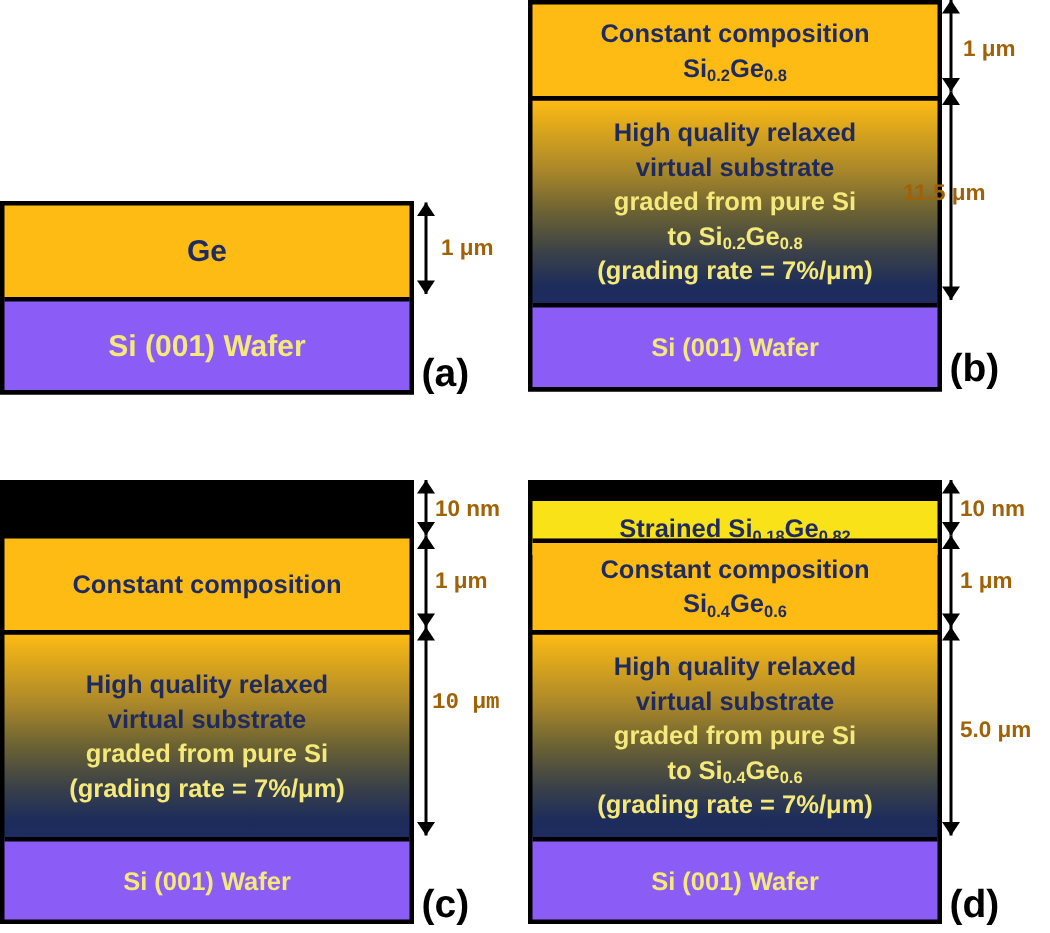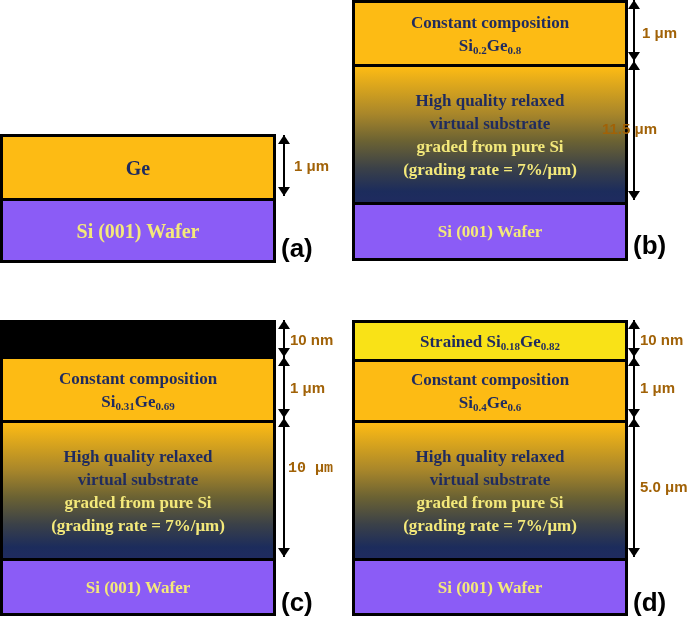--- a/index.html
+++ b/index.html
@@ -2,21 +2,21 @@
 <html><head>
 <meta charset="utf-8">
 <style>
   html, body { margin: 0; padding: 0; background: #ffffff; }
   body { width: 700px; height: 622px; position: relative; overflow: hidden;
          font-family: "Liberation Sans", sans-serif; font-weight: bold; }
   .panel { position: absolute; }
   .stack { position: absolute; border: 3px solid #000; box-sizing: border-box; background: #000; }
   .layer { position: absolute; left: 0; right: 0; box-sizing: border-box;
            display: flex; flex-direction: column; align-items: center; justify-content: center;
-           text-align: center; font-family: Liberation Serif, serif; }
+           text-align: center; }
   .layer + .layer { border-top: 3px solid #000; }
   .c-strained { background: #f9e217; }
   .c-const { background: #fdbb14; }
   .c-ge { background: #fdbb14; }
   .c-wafer { background: #8b5cf6; }
   .c-graded { background: linear-gradient(to bottom, #fdbb14 0%, #a8862a 35%, #6b6233 55%, #3b4148 75%, #1c2c5c 92%, #1f2b5f 100%); }
   .t-dark { color: #1f2b5f; }
   .t-light { color: #f4e97a; }
   .line { font-size: 17px; line-height: 23px; white-space: nowrap; }
   .line-lg { font-size: 20px; line-height: 24px; }
@@ -54,20 +54,21 @@
 <div class="panel">
   <div class="stack" style="left:352px; top:0px; width:276px; height:261px;">
     <div class="layer c-const" style="top:0; height:61px;">
       <div class="line t-dark">Constant composition</div>
       <div class="line t-dark"><span>Si</span><sub>0.2</sub><span>Ge</span><sub>0.8</sub></div>
     </div>
     <div class="layer c-graded" style="top:61px; height:138px;">
       <div class="line t-dark">High quality relaxed</div>
       <div class="line t-dark">virtual substrate</div>
       <div class="line t-light">graded from pure Si</div>
+      <div class="line t-light"><span>to </span><span>Si</span><sub>0.2</sub><span>Ge</span><sub>0.8</sub></div>
       <div class="line t-light">(grading rate = 7%/μm)</div>
     </div>
     <div class="layer c-wafer" style="top:199px; height:56px;">
       <div class="line t-light">Si (001) Wafer</div>
     </div>
   </div>
   <div class="dim" style="left:626px; top:0px; height:61px;">
     <div class="shaft"></div>
       <div class="head-up"></div>
       <div class="head-down"></div>
@@ -79,21 +80,20 @@
       <div class="head-down"></div>
   </div>
   <div class="dim-label" style="left:602px; top:120px;">11.5 μm</div>
   <div class="panel-label" style="left:633px; top:230px;">(b)</div>
 </div>
 
 <div class="panel">
   <div class="stack" style="left:0px; top:320px; width:276px; height:296px;">
     <div class="layer c-const" style="top:36px; height:61px;">
       <div class="line t-dark">Constant composition</div>
-      <div class="line t-dark"><span>Si</span><sub>0.31</sub><span>Ge</span><sub>0.69</sub></div>
     </div>
     <div class="layer c-graded" style="top:97px; height:138px;">
       <div class="line t-dark">High quality relaxed</div>
       <div class="line t-dark">virtual substrate</div>
       <div class="line t-light">graded from pure Si</div>
       <div class="line t-light">(grading rate = 7%/μm)</div>
     </div>
     <div class="layer c-wafer" style="top:235px; height:55px;">
       <div class="line t-light">Si (001) Wafer</div>
     </div>
@@ -114,31 +114,32 @@
     <div class="shaft"></div>
       <div class="head-up"></div>
       <div class="head-down"></div>
   </div>
   <div class="dim-label" style="left:288px; top:460px;font-family:Liberation Mono, monospace;">10 μm</div>
   <div class="panel-label" style="left:281px; top:587px;">(c)</div>
 </div>
 
 <div class="panel">
   <div class="stack" style="left:352px; top:320px; width:276px; height:296px;">
-    <div class="layer c-strained" style="top:0; height:36px;">
+    <div class="layer c-strained" style="top:11px; height:36px;">
       <div class="line t-dark"><span style="white-space:pre;">Strained </span><span>Si</span><sub>0.18</sub><span>Ge</span><sub>0.82</sub></div>
     </div>
     <div class="layer c-const" style="top:36px; height:61px;">
       <div class="line t-dark">Constant composition</div>
       <div class="line t-dark"><span>Si</span><sub>0.4</sub><span>Ge</span><sub>0.6</sub></div>
     </div>
     <div class="layer c-graded" style="top:97px; height:138px;">
       <div class="line t-dark">High quality relaxed</div>
       <div class="line t-dark">virtual substrate</div>
       <div class="line t-light">graded from pure Si</div>
+      <div class="line t-light"><span>to </span><span>Si</span><sub>0.4</sub><span>Ge</span><sub>0.6</sub></div>
       <div class="line t-light">(grading rate = 7%/μm)</div>
     </div>
     <div class="layer c-wafer" style="top:235px; height:55px;">
       <div class="line t-light">Si (001) Wafer</div>
     </div>
   </div>
   <div class="dim" style="left:626px; top:320px; height:37px;">
     <div class="shaft"></div>
       <div class="head-up"></div>
       <div class="head-down"></div>

